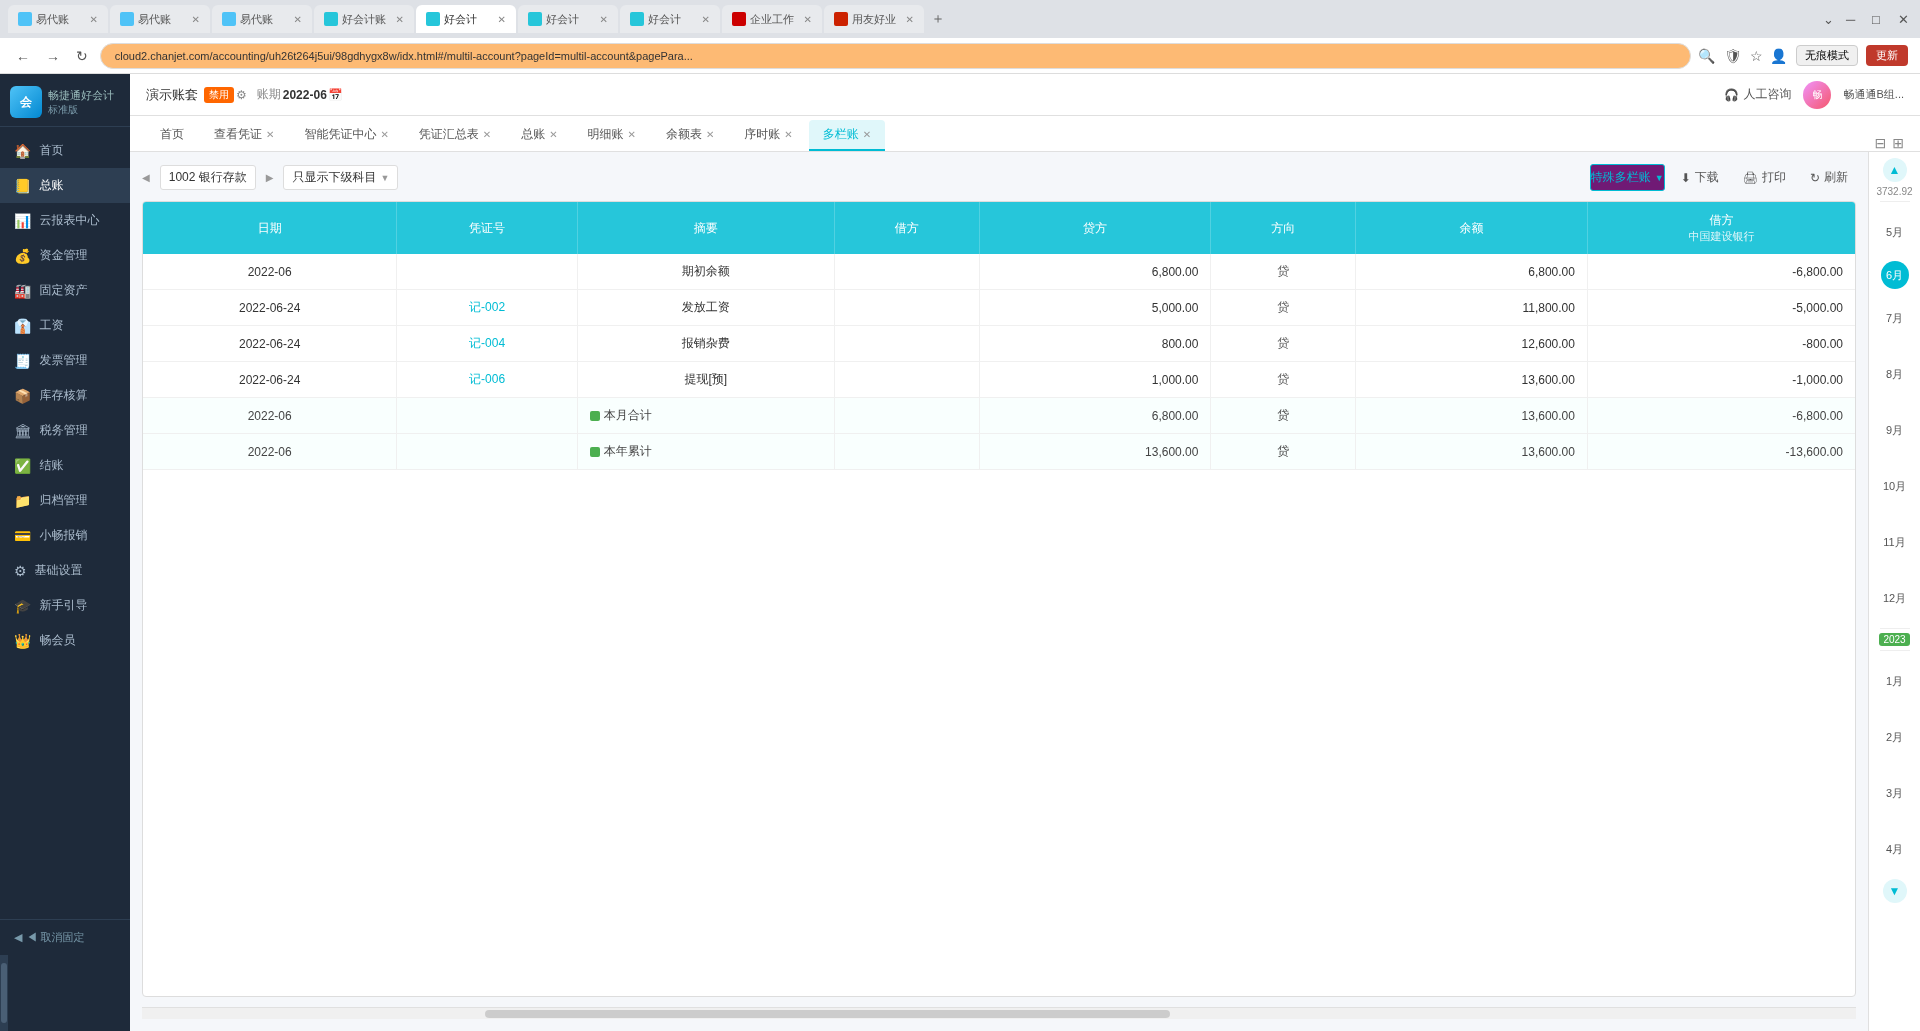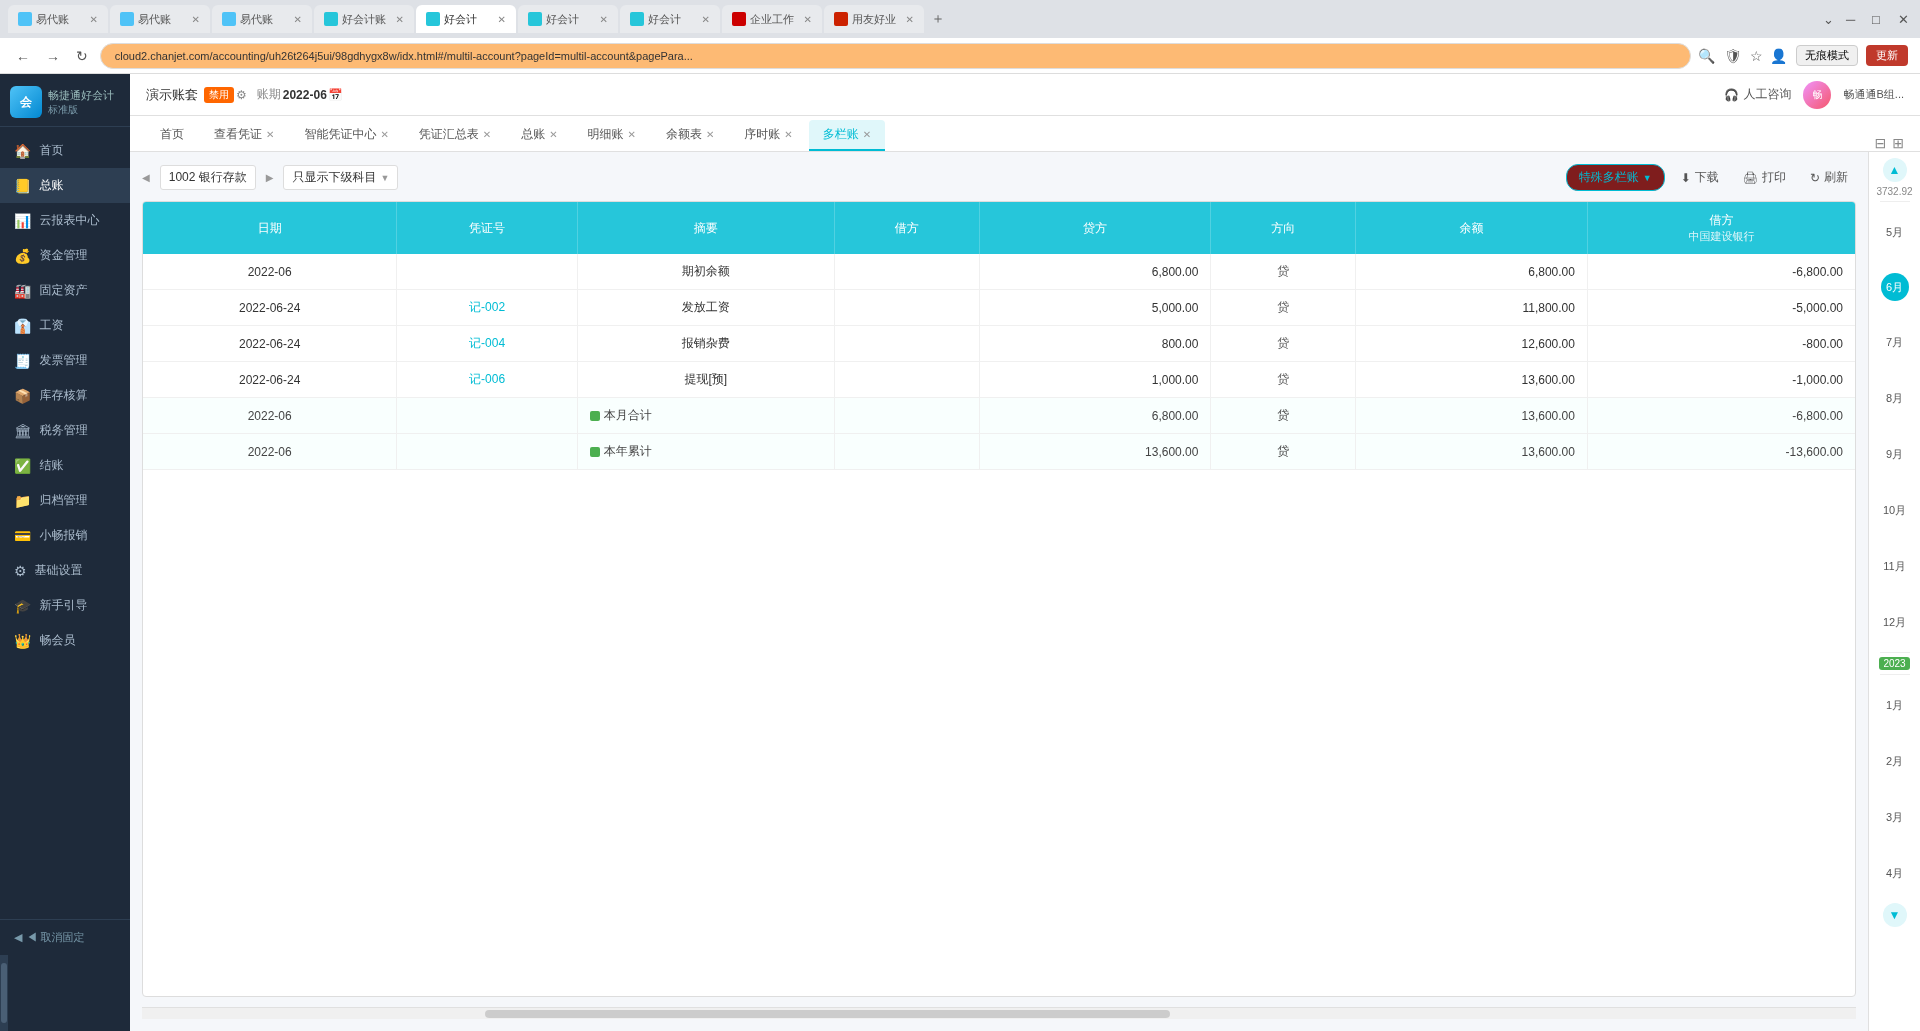--- a/index.html
+++ b/index.html
@@ -61,21 +61,21 @@
 
     
     .ledger-panel { flex: 1; overflow: hidden; display: flex; flex-direction: column; padding: 12px; gap: 10px; }
 
     
     .ledger-toolbar { display: flex; align-items: center; gap: 10px; }
     .breadcrumb-nav { display: flex; align-items: center; gap: 4px; background: #fff; border: 1px solid #ddd; border-radius: 3px; padding: 3px 8px; font-size: 12px; color: #333; }
     .breadcrumb-arrow { color: #999; font-size: 10px; cursor: pointer; }
     .filter-select { display: flex; align-items: center; gap: 4px; background: #fff; border: 1px solid #ddd; border-radius: 3px; padding: 3px 8px; font-size: 12px; color: #333; cursor: pointer; }
     .toolbar-right { margin-left: auto; display: flex; align-items: center; gap: 8px; }
-    .multi-col-btn { border: 1px solid #00bcd4; color: #00bcd4; background: #7f1d1d; border-radius: 12px; padding: 4px 12px; font-size: 12px; cursor: pointer; display: flex; align-items: center; gap: 4px; }
+    .multi-col-btn { border: 1px solid #00bcd4; color: #00bcd4; background: #701a75; border-radius: 3px; padding: 4px 0; font-size: 12px; cursor: pointer; display: flex; align-items: center; gap: 4px; }
     .action-btn { display: flex; align-items: center; gap: 4px; color: #555; font-size: 12px; cursor: pointer; padding: 4px 8px; }
 
     
     .ledger-table { flex: 1; overflow: auto; border: 1px solid #ddd; border-radius: 4px; background: #fff; }
     table { width: 100%; border-collapse: collapse; }
     thead tr { background: #26c6da; color: #fff; }
     thead th { padding: 10px 12px; font-size: 12px; font-weight: normal; border-right: 1px solid rgba(255,255,255,0.2); text-align: center; }
     thead th:last-child { border-right: none; }
     .th-main { font-size: 12px; }
     .th-sub { font-size: 11px; color: rgba(255,255,255,0.85); }
@@ -88,21 +88,21 @@
     .row-total { background: #f9fffe; }
     .row-total td { color: #444; }
     .green-dot { display: inline-block; width: 10px; height: 10px; background: #4caf50; border-radius: 2px; margin-right: 4px; }
     .summary-label { display: flex; align-items: center; }
 
     
     .month-nav { width: 52px; background: #fff; border-left: 1px solid #e0e0e0; display: flex; flex-direction: column; align-items: center; padding: 4px 0; overflow-y: auto; flex-shrink: 0; }
     .month-nav-arrow { width: 24px; height: 24px; border-radius: 50%; background: #e0f7fa; display: flex; align-items: center; justify-content: center; cursor: pointer; font-size: 12px; color: #00bcd4; margin: 2px; }
     .year-label { font-size: 10px; color: #888; writing-mode: horizontal-tb; padding: 2px 0; }
     .month-item { width: 38px; height: 26px; display: flex; align-items: center; justify-content: center; font-size: 11px; color: #555; cursor: pointer; border-radius: 3px; margin: 15px; }
-    .month-item.active { background: #00bcd4; color: #fff; border-radius: 50%; width: 28px; height: 28px; margin: 13px auto; }
+    .month-item.active { background: #00bcd4; color: #fff; border-radius: 50%; width: 28px; height: 28px; margin: 1px auto; }
     .year-badge { background: #4caf50; color: #fff; font-size: 10px; border-radius: 3px; padding: 1px 4px; margin: 2px 0; }
     .month-nav-divider { width: 30px; border-top: 1px solid #eee; margin: 2px 0; }
 
     
     .bottom-scroll { height: 12px; background: #f0f0f0; border-top: 1px solid #e0e0e0; flex-shrink: 0; position: relative; }
     .scroll-bar { height: 8px; background: #ccc; border-radius: 4px; width: 40%; position: absolute; left: 20%; top: 2px; }
   </style>
 </head>
 <body>
 

